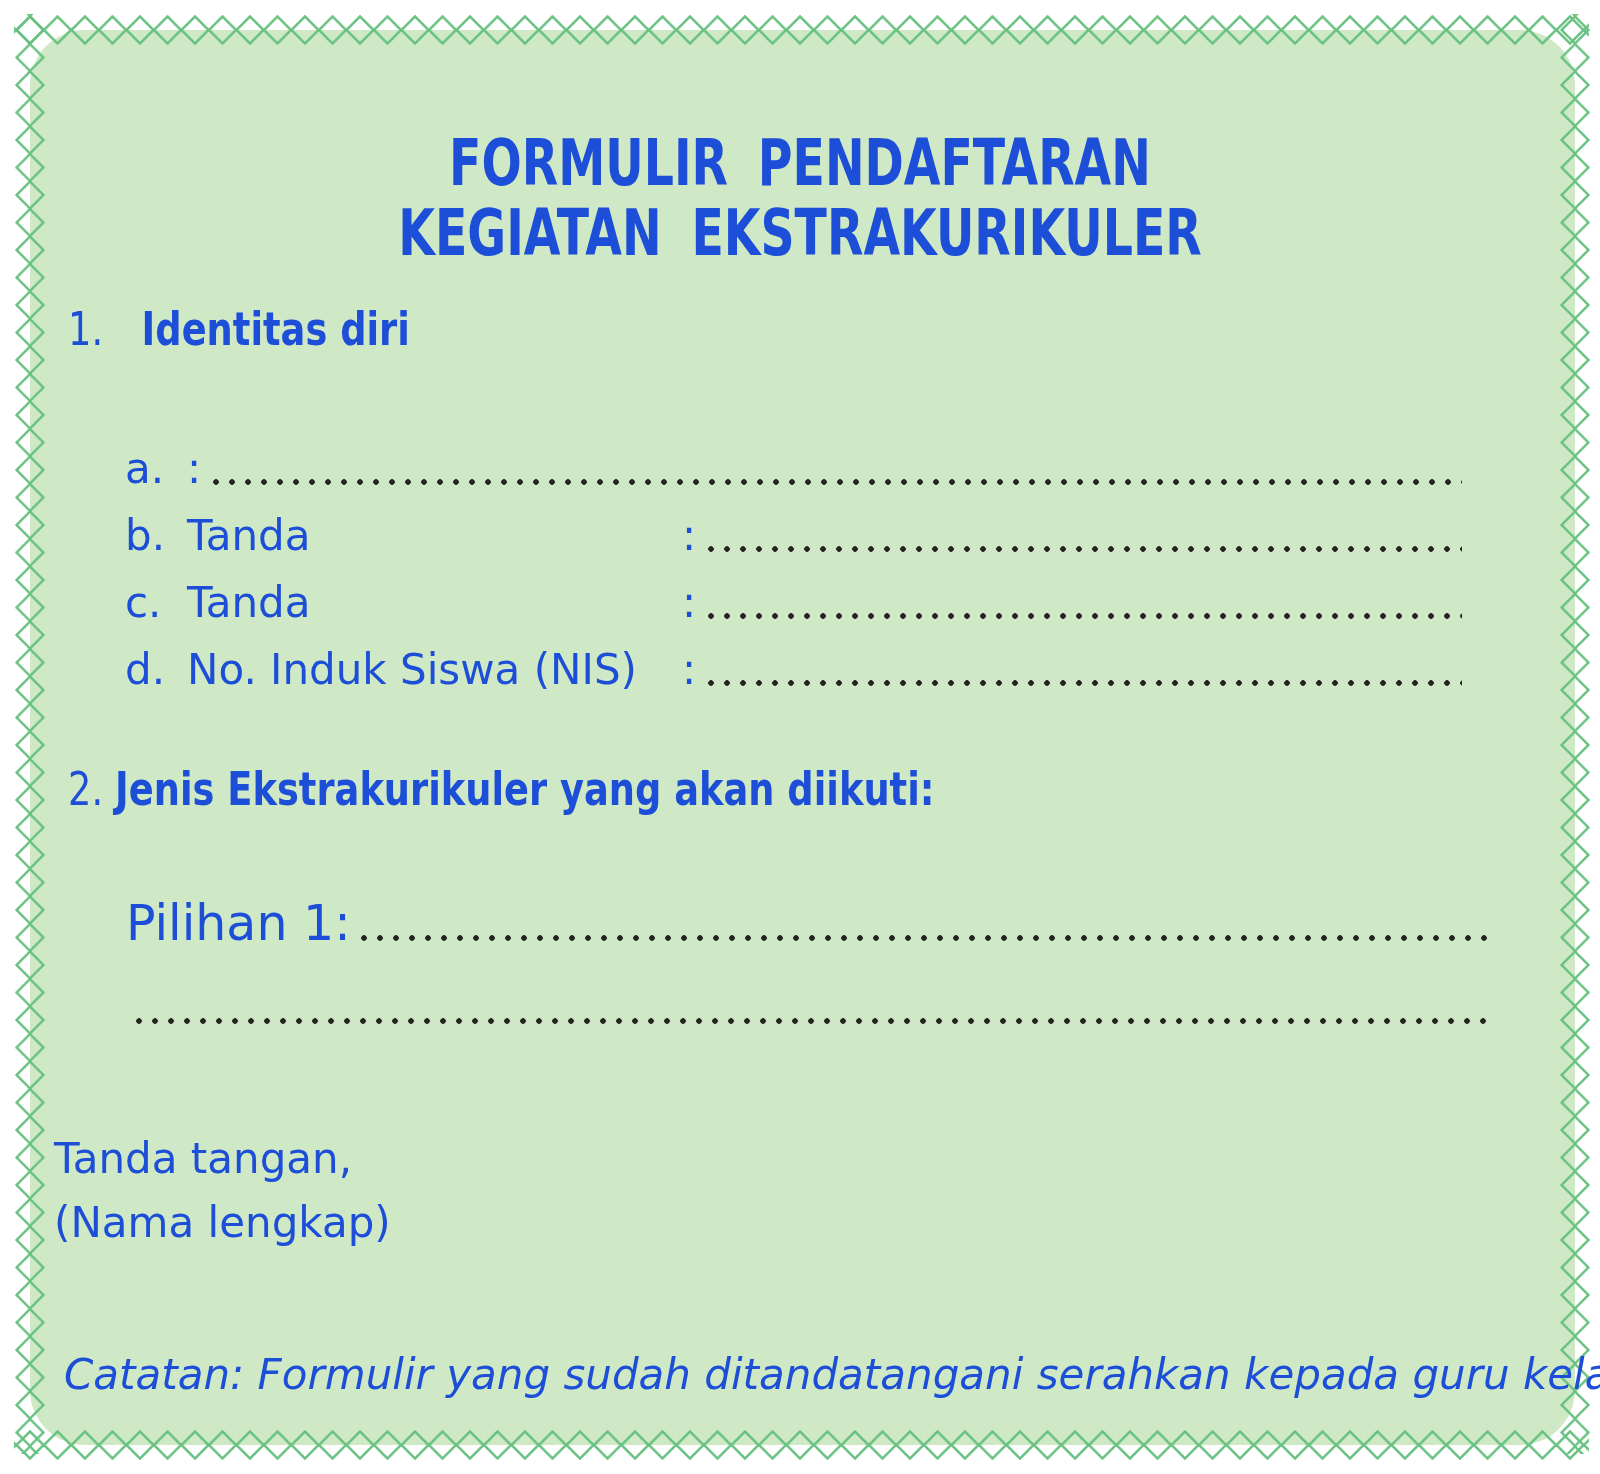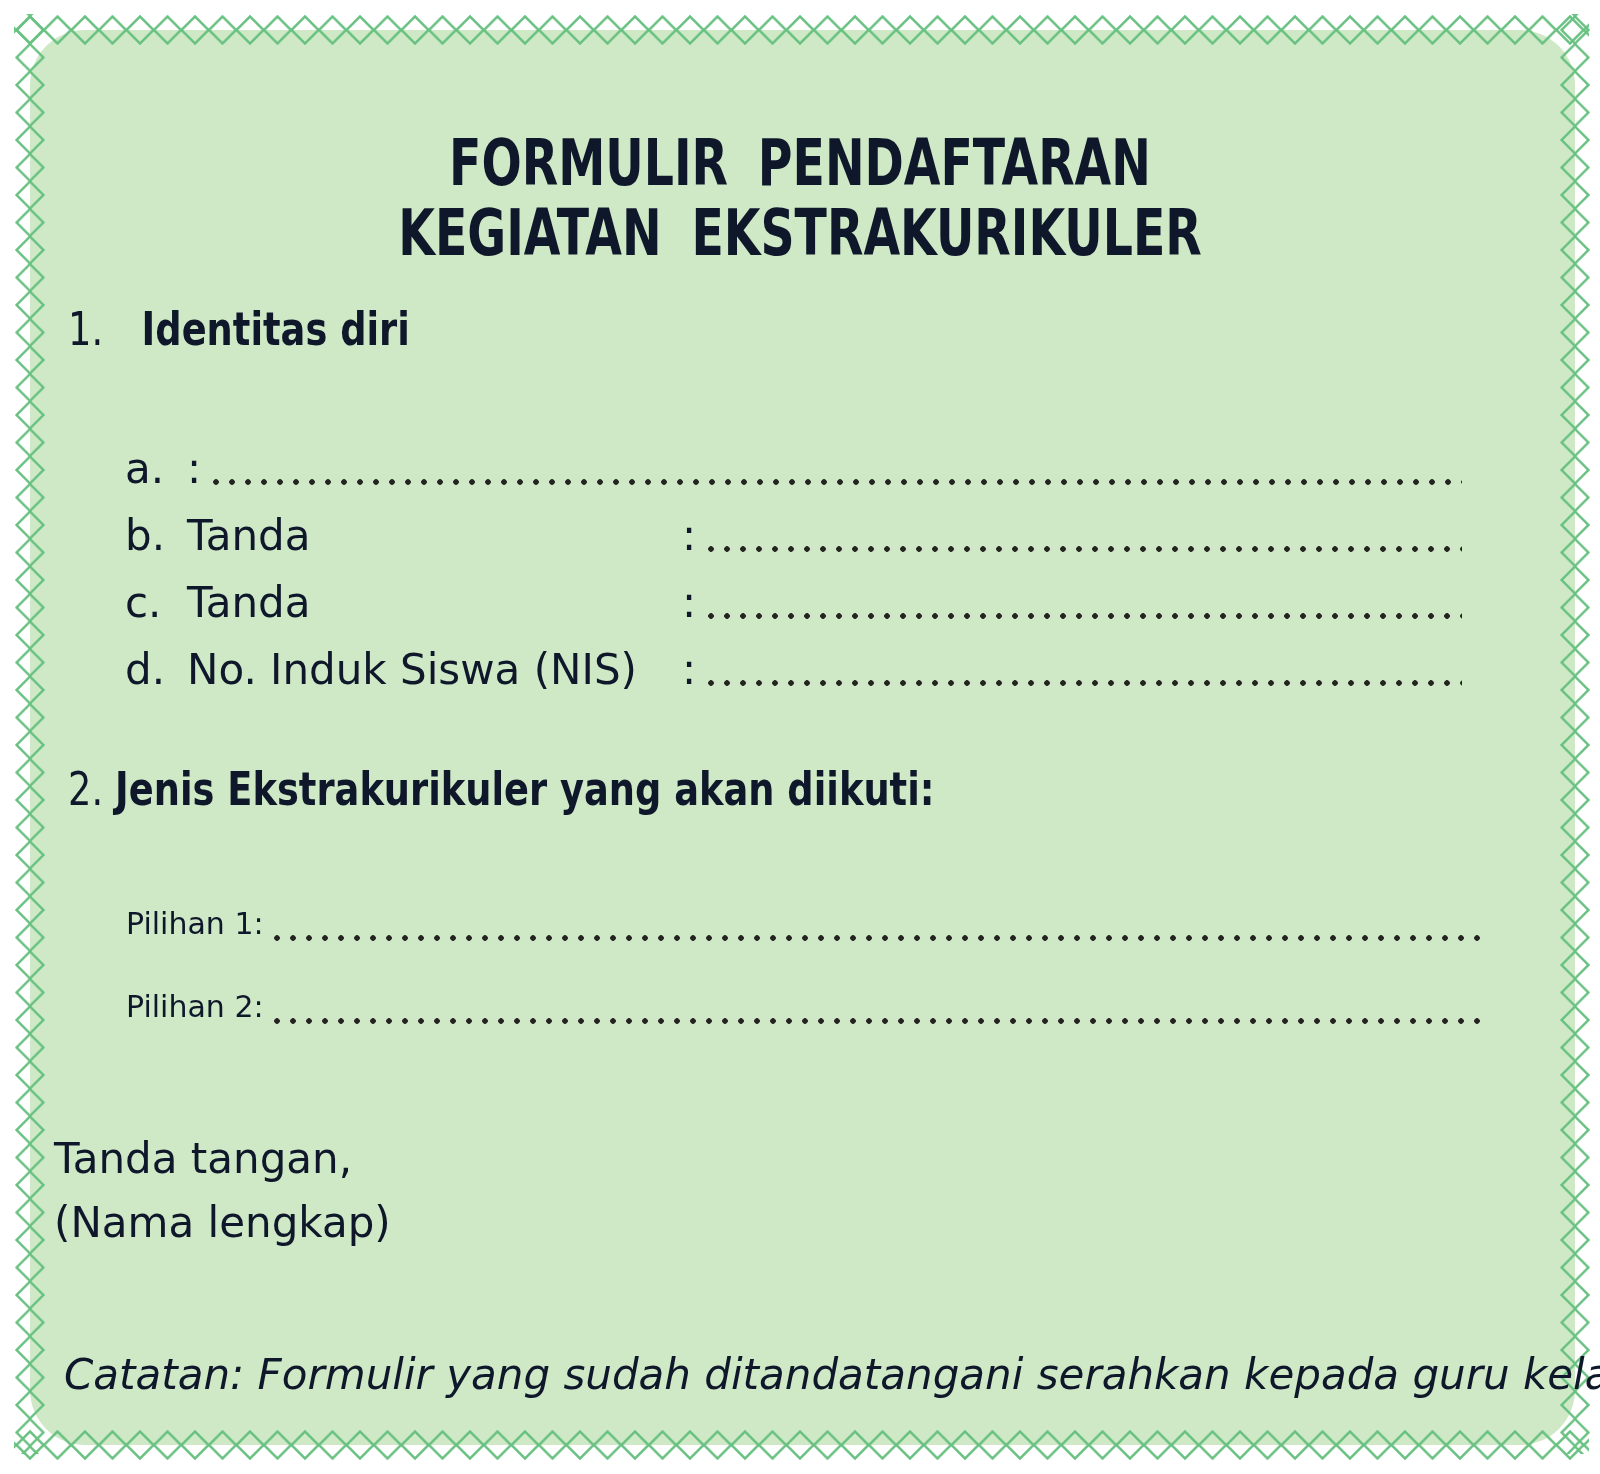--- a/index.html
+++ b/index.html
@@ -1,21 +1,21 @@
 <!DOCTYPE html>
 <html><head>
 <meta charset="utf-8">
 <style>
   html,body{margin:0;padding:0;background:#ffffff;}
   .page{
     position:relative;
     width:1600px;height:1474px;
     background:#ffffff;
     font-family:"DejaVu Sans", sans-serif;
-    color:#0f172a;
+    color:#1d4ed8;
     overflow:hidden;
   }
   .deco{position:absolute;left:0;top:0;}
 
   .title{
     position:absolute;left:0;top:128px;width:1600px;
     text-align:center;
     font-weight:700;
     font-size:64px;line-height:70px;
     letter-spacing:0px;word-spacing:18px;
@@ -52,21 +52,21 @@
     height:8px;
     margin:0 0 10px 4px;
     background-image:radial-gradient(circle at 3px 4px, #262323 2.5px, rgba(0,0,0,0) 3.1px);
     background-size:16px 8px;
     background-repeat:repeat-x;
   }
 
   .crow{
     position:absolute;left:126px;width:1364px;height:56px;
     display:flex;align-items:flex-start;
-    font-size:30px;line-height:56px;
+    font-size:49px;line-height:56px;
   }
   .clab{flex:0 0 auto;white-space:nowrap;}
   .crow .dotline{margin-left:10px;}
 
   .sig{
     position:absolute;left:54px;
     font-size:42px;line-height:54px;
     white-space:nowrap;
   }
   #sig-line1{top:1132px;}
@@ -143,21 +143,20 @@
 
   <div class="sechead" id="sec2">
     <span class="num">2.</span><span class="htxt">Jenis Ekstrakurikuler yang akan diikuti:</span>
   </div>
 
   <div class="crow" style="top:896px">
     <span class="clab">Pilihan 1:</span>
     <span class="dotline"></span>
   </div>
   <div class="crow" style="top:979px">
-    <span class="clab">Pilihan 2:</span>
     <span class="dotline"></span>
   </div>
 
   <div class="sig" id="sig-line1">Tanda tangan,</div>
   <div class="sig" id="sig-line2">(Nama lengkap)</div>
 
   <div class="note">Catatan: Formulir yang sudah ditandatangani serahkan kepada guru kelas.</div>
 
 </div>
 

